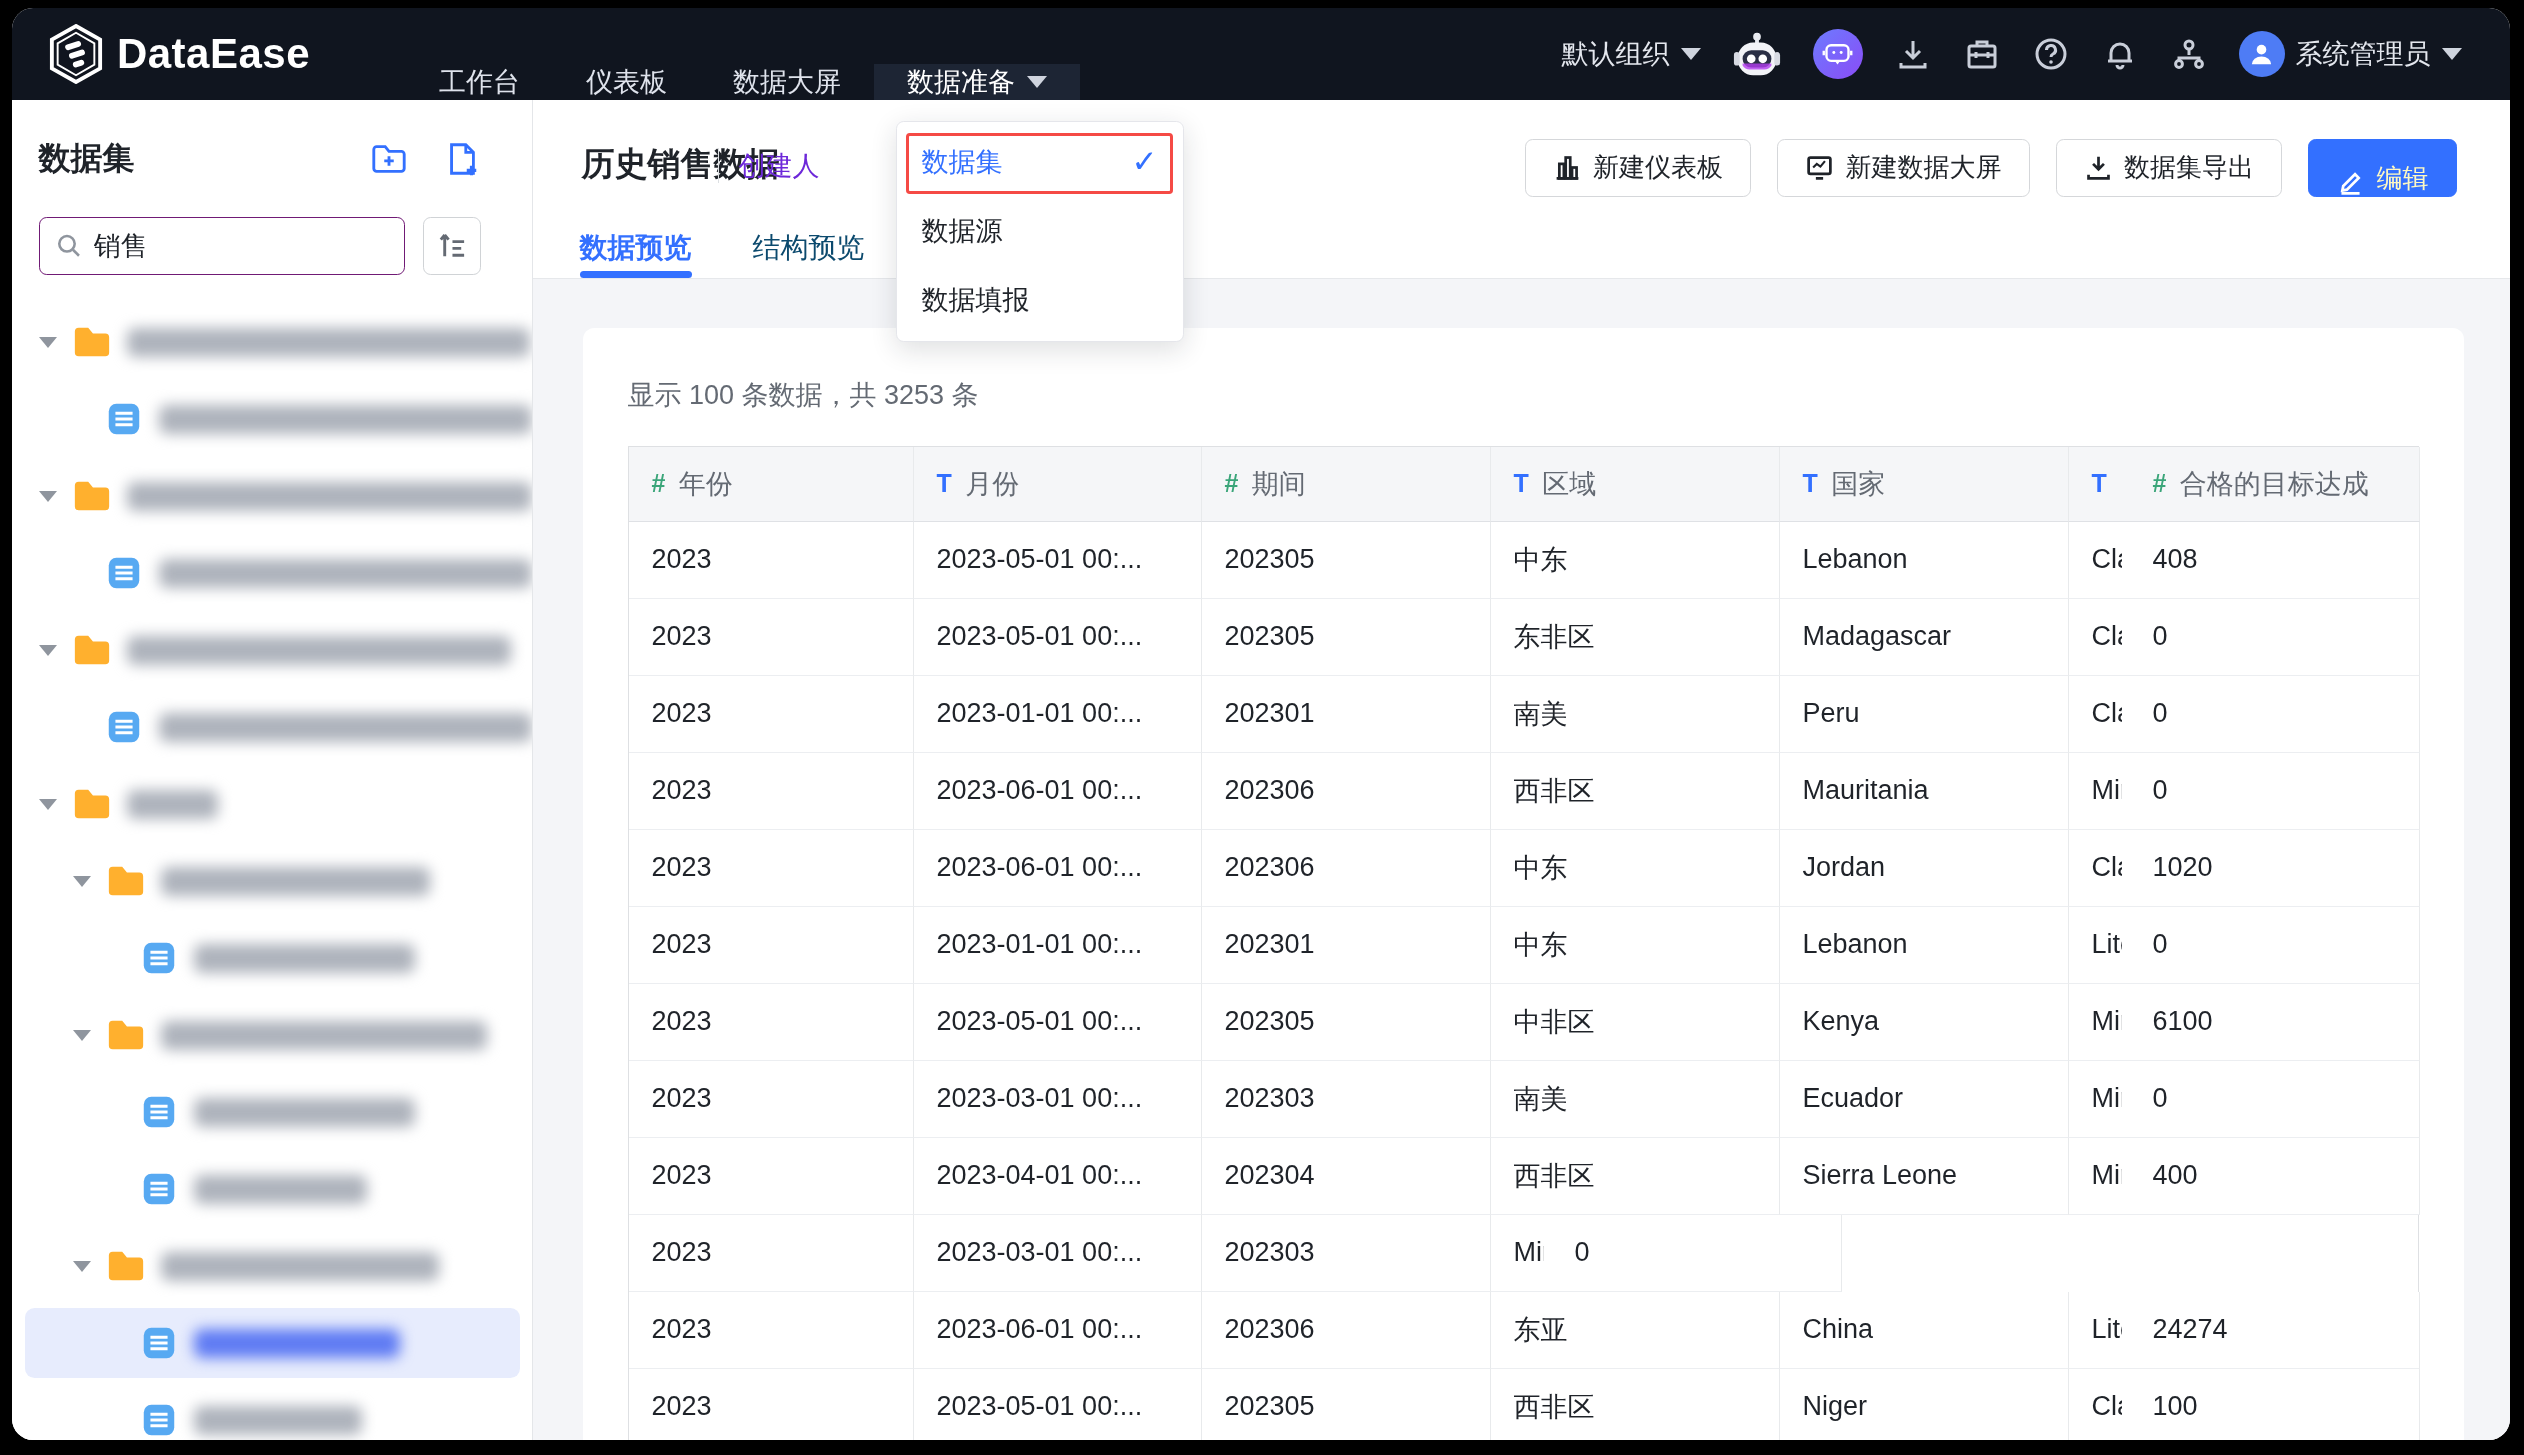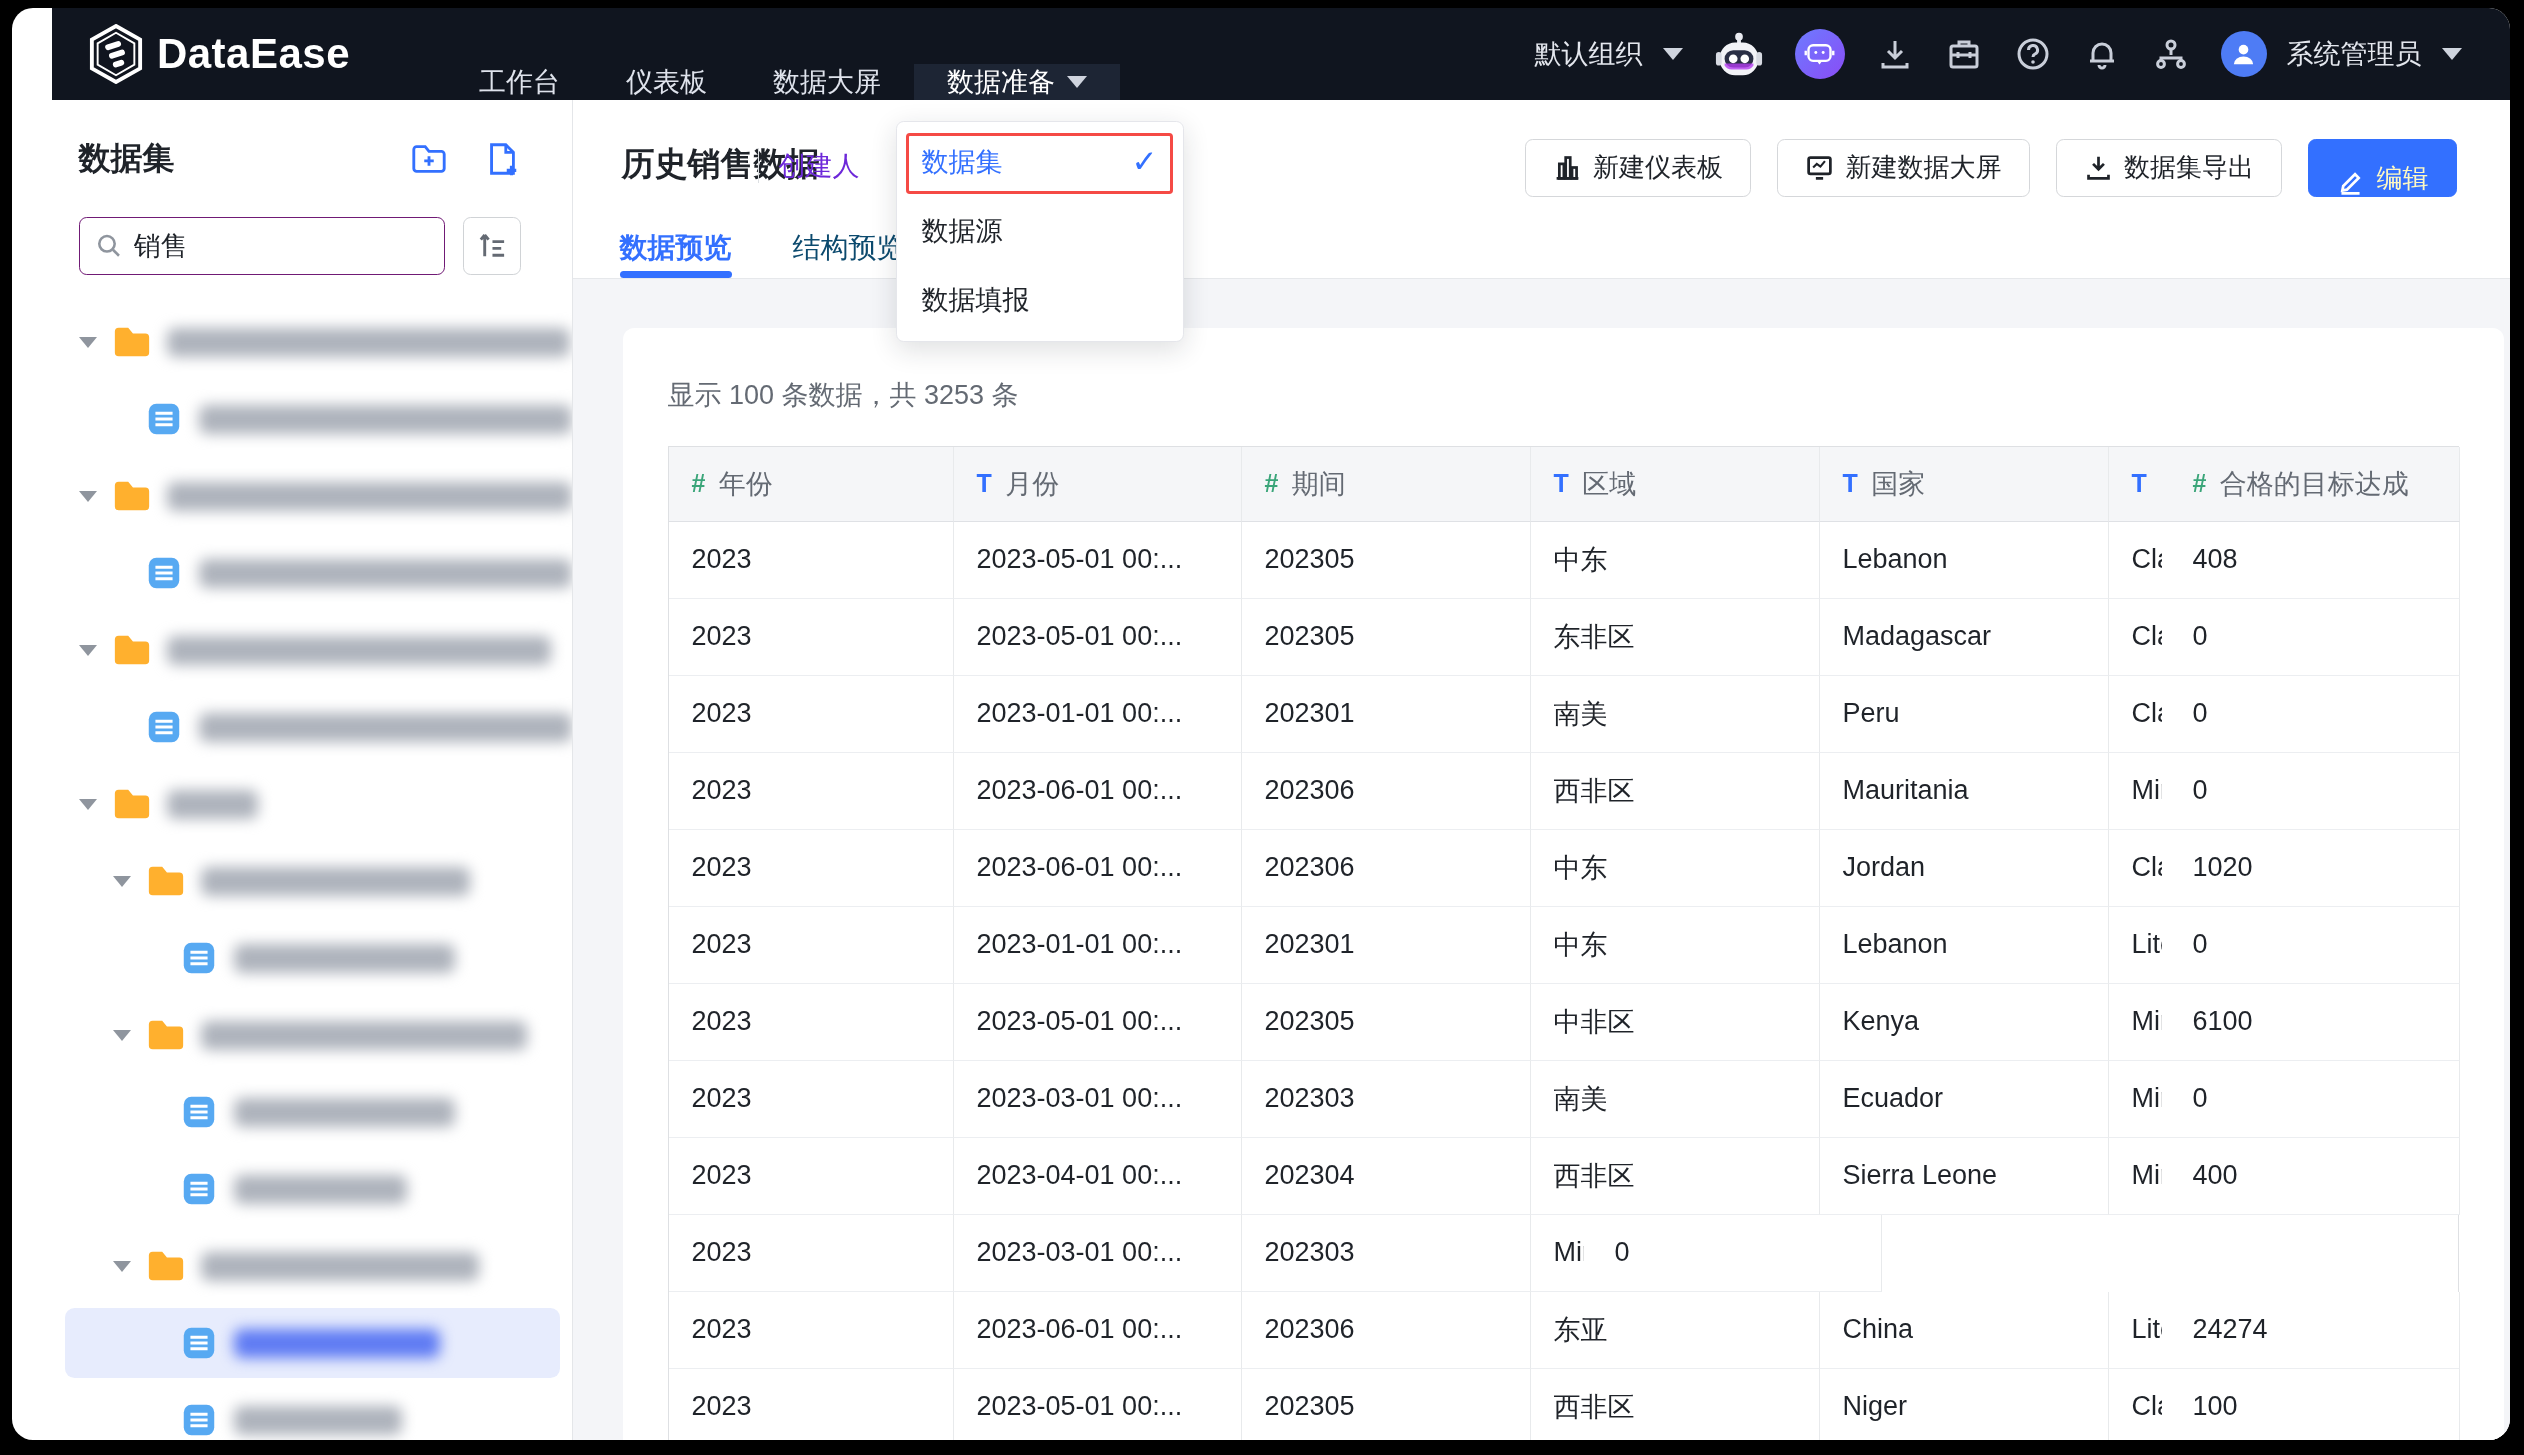--- a/index.html
+++ b/index.html
@@ -1,31 +1,31 @@
 <!DOCTYPE html>
 <html><head>
 <meta charset="utf-8">
 <style>
   * { margin:0; padding:0; box-sizing:border-box; }
   html,body { width:2525px; height:1455px; background:#000; overflow:hidden;
     font-family:"Liberation Sans","DejaVu Sans",sans-serif; }
   #window { position:absolute; left:11.5px; top:7.7px; width:2498px; height:1432px;
-    border-radius:21px; overflow:hidden; background:#fff; display:flex; flex-direction:column;padding-left:40px; }
+    border-radius:21px; overflow:hidden; background:#fff; display:flex; flex-direction:column; }
 
   
   #topbar { height:92px; background:#10151f; display:flex; align-items:stretch; flex:0 0 auto; }
   #brand { display:flex; align-items:center; margin-left:36px; gap:13.4px; }
   #brand .logo-hex { width:56px; height:60px; }
   #brand .brand-name { color:#fff; font-size:42px; font-weight:800; letter-spacing:0.5px; }
   #mainnav { display:flex; align-items:flex-end; margin-left:96px; }
   .nav-item { display:flex; align-items:center; padding:0 33px; color:#dfe3ec; font-size:27px; cursor:pointer; gap:11.5px; }
   .nav-item.active { background:#1d2534; color:#ffffff; }
   .caret-down { width:0; height:0; border-left:10.6px solid transparent; border-right:10.6px solid transparent; border-top:12.5px solid #cfd4de; }
   #topbar-right { margin-left:auto; display:flex; align-items:center; gap:31px; padding-right:48px; }
-  .tb-text { color:#e4e7ee; font-size:27px; display:flex; align-items:center; gap:20px; }
+  .tb-text { color:#e4e7ee; font-size:27px; display:flex; align-items:center; gap:11px; }
   .tb-icon { width:38px; height:38px; display:flex; align-items:center; justify-content:center; color:#c9ced9; }
   .round-badge { width:50px; height:50px; border-radius:50%; display:flex; align-items:center; justify-content:center; }
   .badge-assistant { background:linear-gradient(135deg,#6d7bff,#8a4cf6); }
   .badge-avatar { background:#4e7cf5; }
 
   
   #appbody { flex:1; display:flex; min-height:0; }
 
   
   #sidebar { width:521px; flex:0 0 auto; border-right:1px solid #e4e6e9; background:#fff; padding-top:29px; overflow:hidden; }

